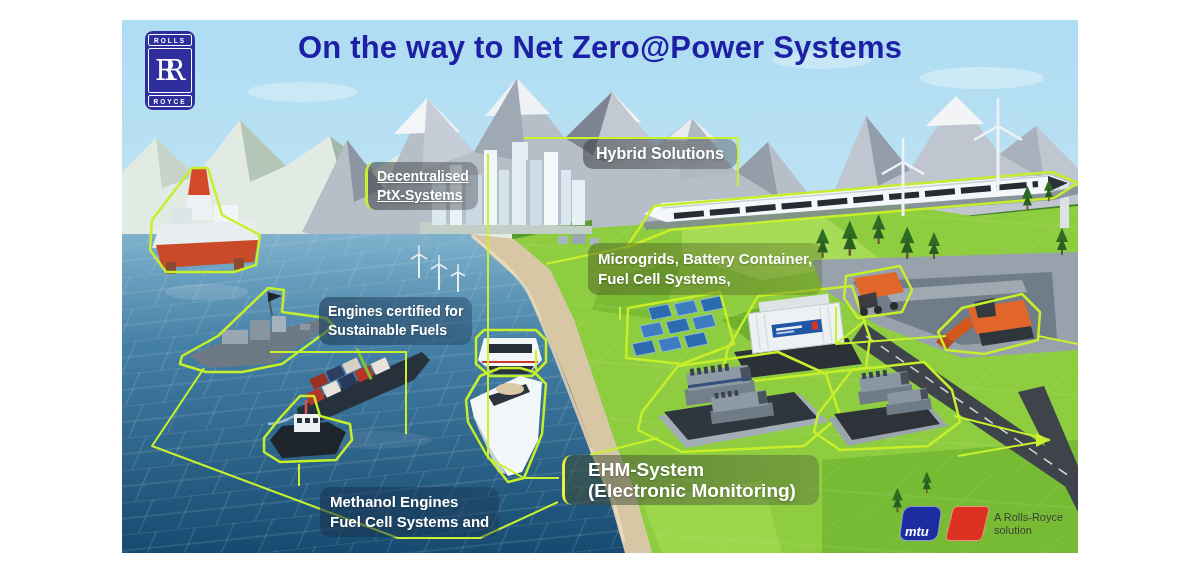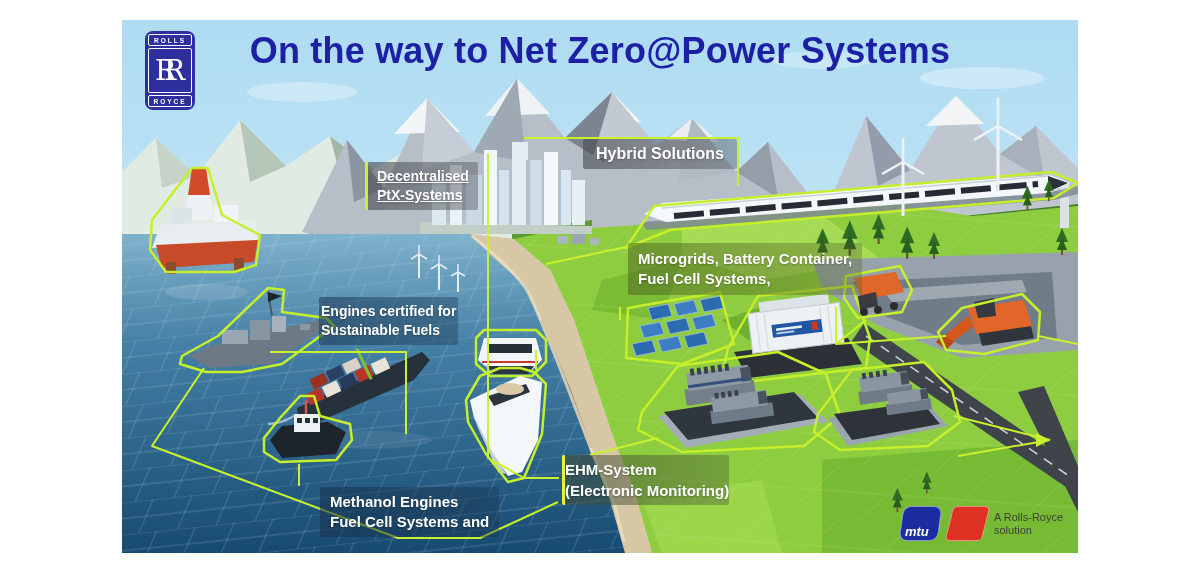--- a/index.html
+++ b/index.html
@@ -2,48 +2,48 @@
 <html><head>
 <meta charset="utf-8">
 <style>
   html,body{margin:0;padding:0;background:#ffffff;}
   body{font-family:"Liberation Sans",sans-serif;}
   .stage{position:relative;width:1200px;height:573px;background:#ffffff;overflow:hidden;}
   .canvas{position:absolute;left:122px;top:20px;width:956px;height:533px;overflow:hidden;background:#bfe3f4;}
   svg.scene{position:absolute;left:0;top:0;width:956px;height:533px;display:block;}
 
   .title{position:absolute;left:0;right:0;top:10px;text-align:center;
-         font-size:36px;font-weight:bold;color:#1d1fa5;letter-spacing:.2px;}
+         font-size:31px;font-weight:bold;color:#1d1fa5;letter-spacing:.2px;}
 
   
   .rr-badge{position:absolute;left:23px;top:11px;width:50px;height:79px;background:#2e2e9e;
             border-radius:8px;box-sizing:border-box;padding:3px;display:flex;flex-direction:column;}
   .rr-box{border:1.5px solid #ffffff;border-radius:2px;color:#ffffff;text-align:center;
           font-size:6.5px;font-weight:bold;letter-spacing:2px;padding:2px 0 1px 0;}
   .rr-mid{flex:1;border:1.5px solid #ffffff;border-radius:2px;margin:2px 0;display:flex;
           align-items:center;justify-content:center;}
   .rr-mono{font-family:"DejaVu Serif",serif;font-size:28px;line-height:28px;color:#ffffff;display:flex;}
   .rr-mono .r2{margin-left:-12px;}
 
   
-  .callout{position:absolute;color:#ffffff;font-weight:bold;border-radius:2px;
+  .callout{position:absolute;color:#ffffff;font-weight:bold;border-radius:10px;
            text-shadow:0 1px 2px rgba(0,0,0,.28);}
   .callout .ln{white-space:nowrap;}
   .c-ptx{left:243px;top:142px;font-size:14px;line-height:19px;padding:5px 9px;
          background:linear-gradient(90deg,rgba(72,76,80,.62),rgba(72,76,80,.40));
          border-left:3px solid #c9f22e;text-decoration:underline;}
   .c-hybrid{left:461px;top:119px;font-size:16px;line-height:20px;padding:5px 13px;
          background:linear-gradient(90deg,rgba(68,70,74,.60),rgba(68,70,74,.38));}
-  .c-micro{left:506px;top:223px;font-size:15px;line-height:20px;padding:6px 10px;
+  .c-micro{left:466px;top:223px;font-size:15px;line-height:20px;padding:6px 10px;
          background:linear-gradient(90deg,rgba(80,98,34,.52),rgba(80,98,34,.32));}
-  .c-engines{left:197px;top:277px;font-size:14px;line-height:19px;padding:5px 2px;
+  .c-engines{left:197px;top:277px;font-size:14px;line-height:19px;padding:5px 9px;
          background:linear-gradient(90deg,rgba(28,56,84,.58),rgba(28,56,84,.38));}
   .c-fuel{left:198px;top:467px;font-size:15px;line-height:20px;padding:5px 10px;
          background:linear-gradient(90deg,rgba(24,50,78,.58),rgba(24,50,78,.38));}
-  .c-ehm{left:440px;top:435px;font-size:15px;line-height:21px;padding:4px 0;
+  .c-ehm{left:440px;top:435px;font-size:19px;line-height:21px;padding:4px 23px;
          background:linear-gradient(90deg,rgba(64,76,52,.55),rgba(64,76,52,.34));
          border-left:3px solid #e7f23c;}
 
   
   .mtu{position:absolute;left:779px;top:486px;display:flex;align-items:center;}
   .mtu-blue{width:37px;height:33px;background:#1c2da2;border-radius:8px;transform:skewX(-8deg);
             position:relative;border:1px solid rgba(255,255,255,.5);}
   .mtu-blue span{position:absolute;left:4px;bottom:1px;color:#ffffff;font-style:italic;
                  font-weight:bold;font-size:13px;transform:skewX(8deg);}
   .mtu-red{width:35px;height:33px;background:#dd3222;border-radius:5px;transform:skewX(-14deg);

